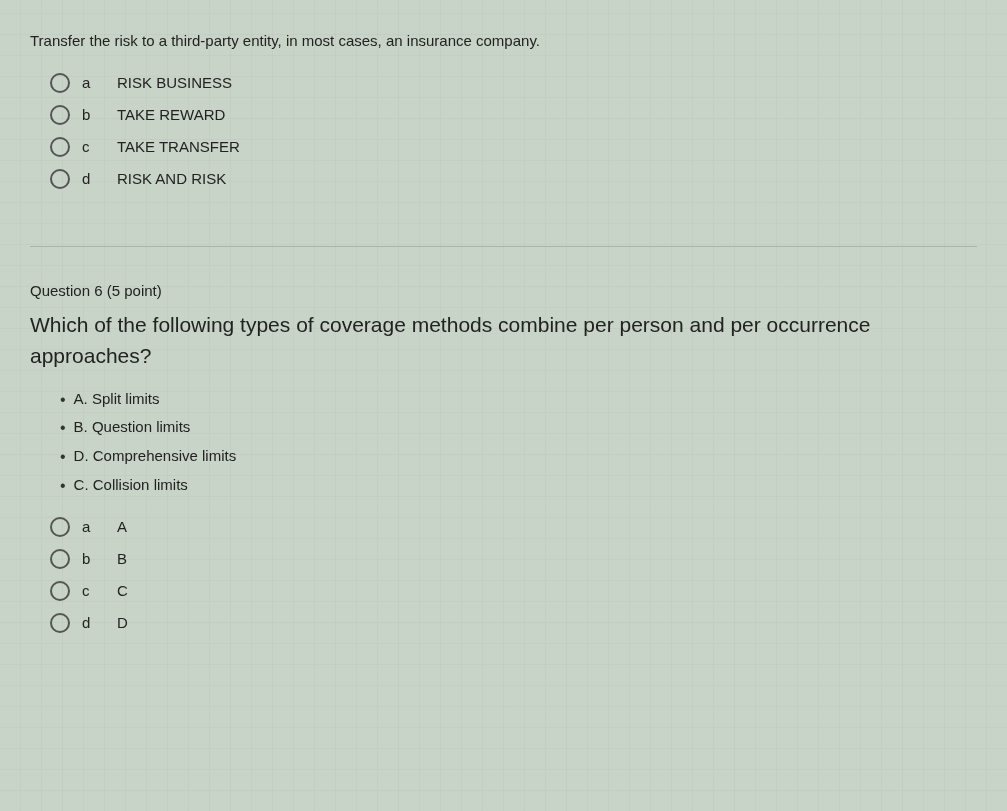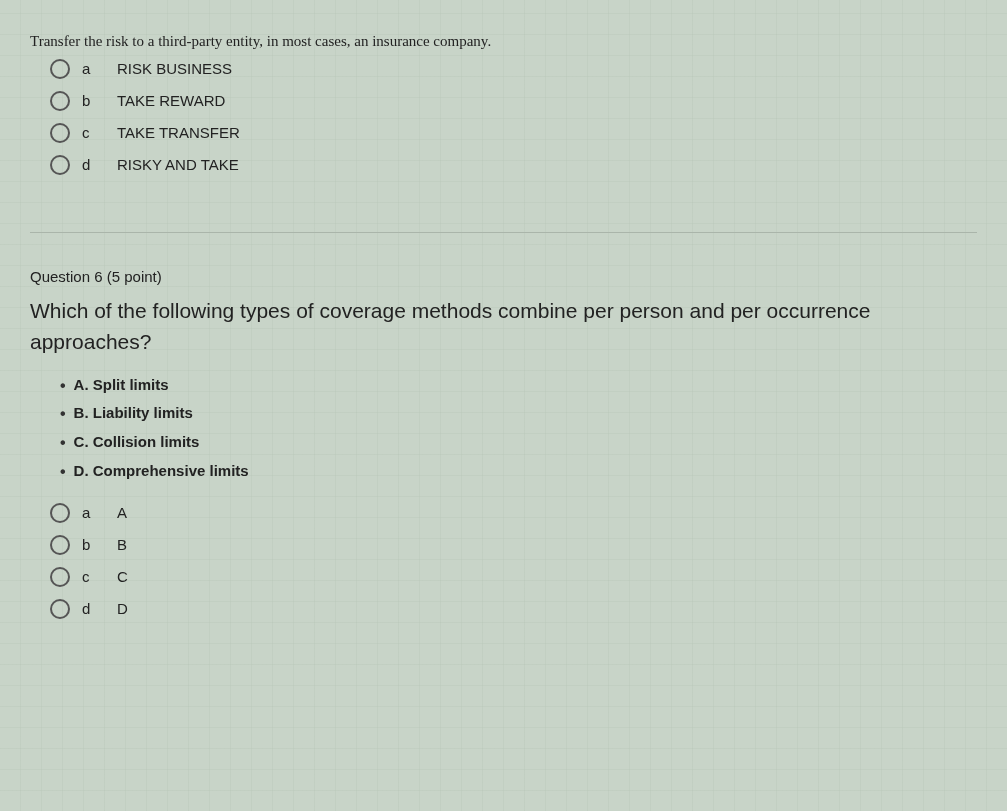--- a/index.html
+++ b/index.html
@@ -31,23 +31,22 @@
       padding: 20px 30px;
     }
 
     .question-section {
       padding: 10px 0 20px 0;
     }
 
     .instruction-text {
       font-size: 15px;
       color: #222;
-      margin-bottom: 6px;
+      margin-bottom: 20px;
       line-height: 1.5;
-      font-family: Liberation Serif, serif;
     }
 
     .radio-option {
       display: flex;
       align-items: center;
       margin-bottom: 12px;
       padding-left: 20px;
     }
 
     .radio-circle {
@@ -95,21 +94,20 @@
       font-size: 21px;
       color: #222;
       margin-bottom: 18px;
       line-height: 1.5;
     }
 
     .bullet-list {
       list-style: none;
       padding-left: 30px;
       margin-bottom: 20px;
-      font-weight: bold;
     }
 
     .bullet-list li {
       font-size: 15px;
       color: #222;
       margin-bottom: 8px;
       display: flex;
       align-items: flex-start;
     }
 
@@ -140,41 +138,41 @@
         <span class="option-text">TAKE REWARD</span>
       </div>
       <div class="radio-option">
         <span class="radio-circle"></span>
         <span class="option-letter">c</span>
         <span class="option-text">TAKE TRANSFER</span>
       </div>
       <div class="radio-option">
         <span class="radio-circle"></span>
         <span class="option-letter">d</span>
-        <span class="option-text">RISKY AND TAKE</span>
+        <span class="option-text">RISK AND RISK</span>
       </div>
     </div>
 </div>
 
 <hr class="divider">
 
 <div class="question-section">
   <p class="question-header">
     <strong>Question 6</strong>
     <span>(5 point)</span>
   </p>
 
   <p class="question-body">Which of the following types of coverage methods combine per person and per occurrence approaches?</p>
 
   <ul class="bullet-list">
 
   <li>A. Split limits</li>
-      <li>B. Liability limits</li>
+      <li>B. Question limits</li>
+      <li>D. Comprehensive limits</li>
       <li>C. Collision limits</li>
-      <li>D. Comprehensive limits</li>
     </ul>
 
   <div>
 
   <div class="radio-option">
         <span class="radio-circle"></span>
         <span class="option-letter">a</span>
         <span class="option-text">A</span>
       </div>
       <div class="radio-option">

